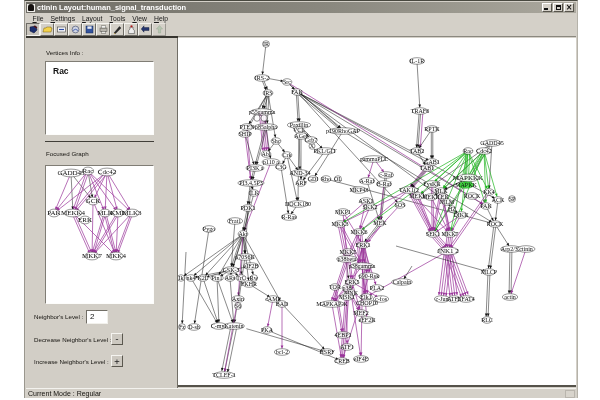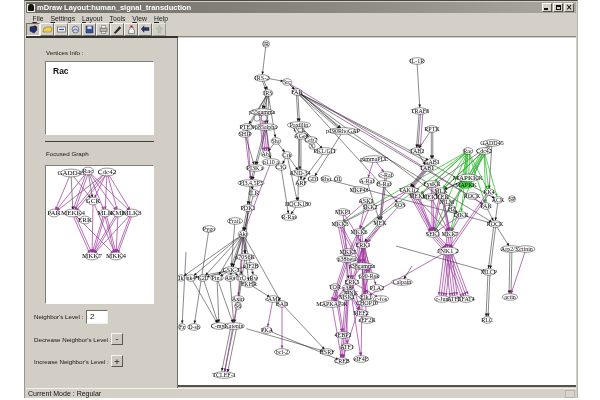--- a/index.html
+++ b/index.html
@@ -58,21 +58,21 @@
   text.nlab { font-family:"Liberation Serif", serif; fill:#0d0d0d; }
 </style>
 </head>
 <body>
 
 <div id="stage">
   <div class="window">
 
     <div class="titlebar">
       <span class="title-icon"></span>
-      <span class="title-text">mDraw Layout:human_signal_transduction</span>
+      <span class="title-text">ctinin Layout:human_signal_transduction</span>
       <span class="win-buttons">
           <span class="win-btn">
             <span class="g-min"></span>
           </span>
           <span class="win-btn">
             <span class="g-res"></span>
           </span>
           <span class="win-btn">
             <span class="g-x">×</span>
           </span>

